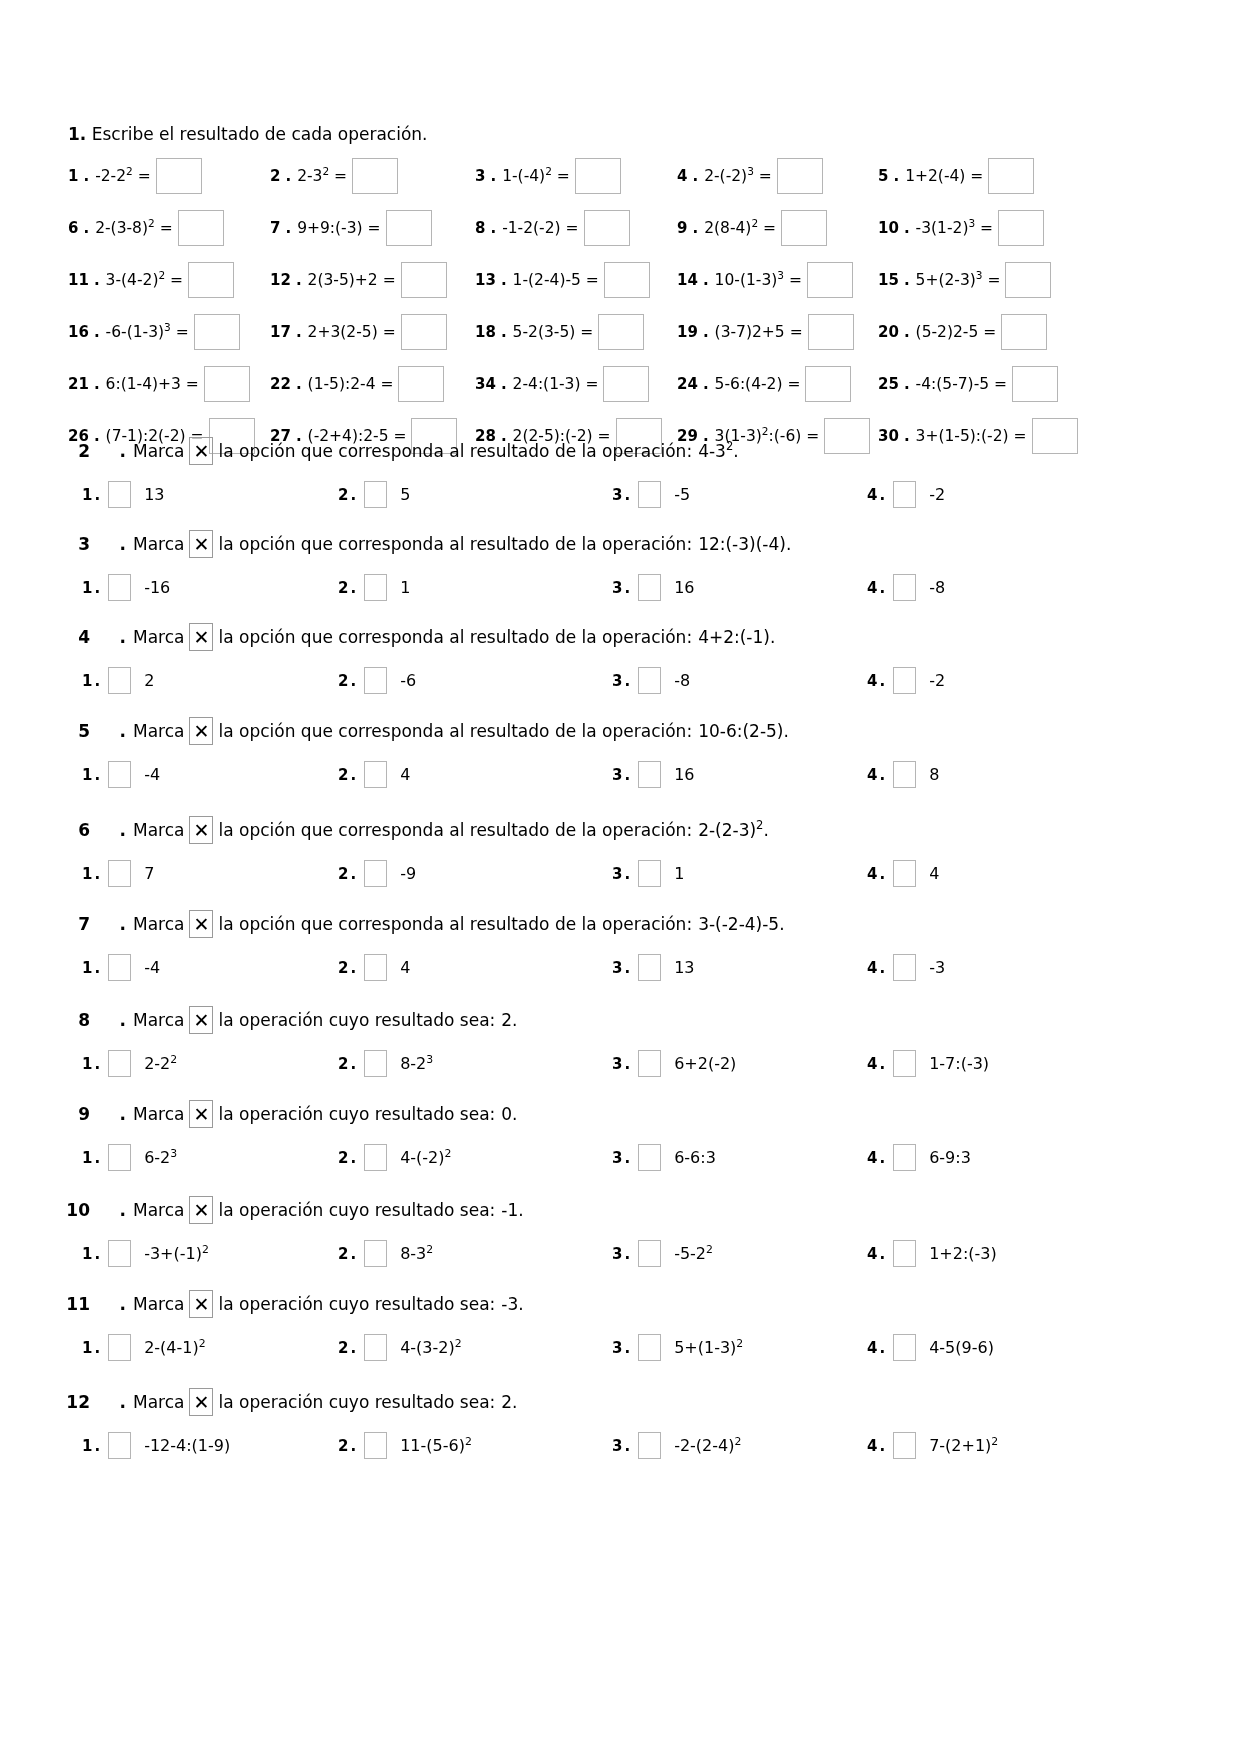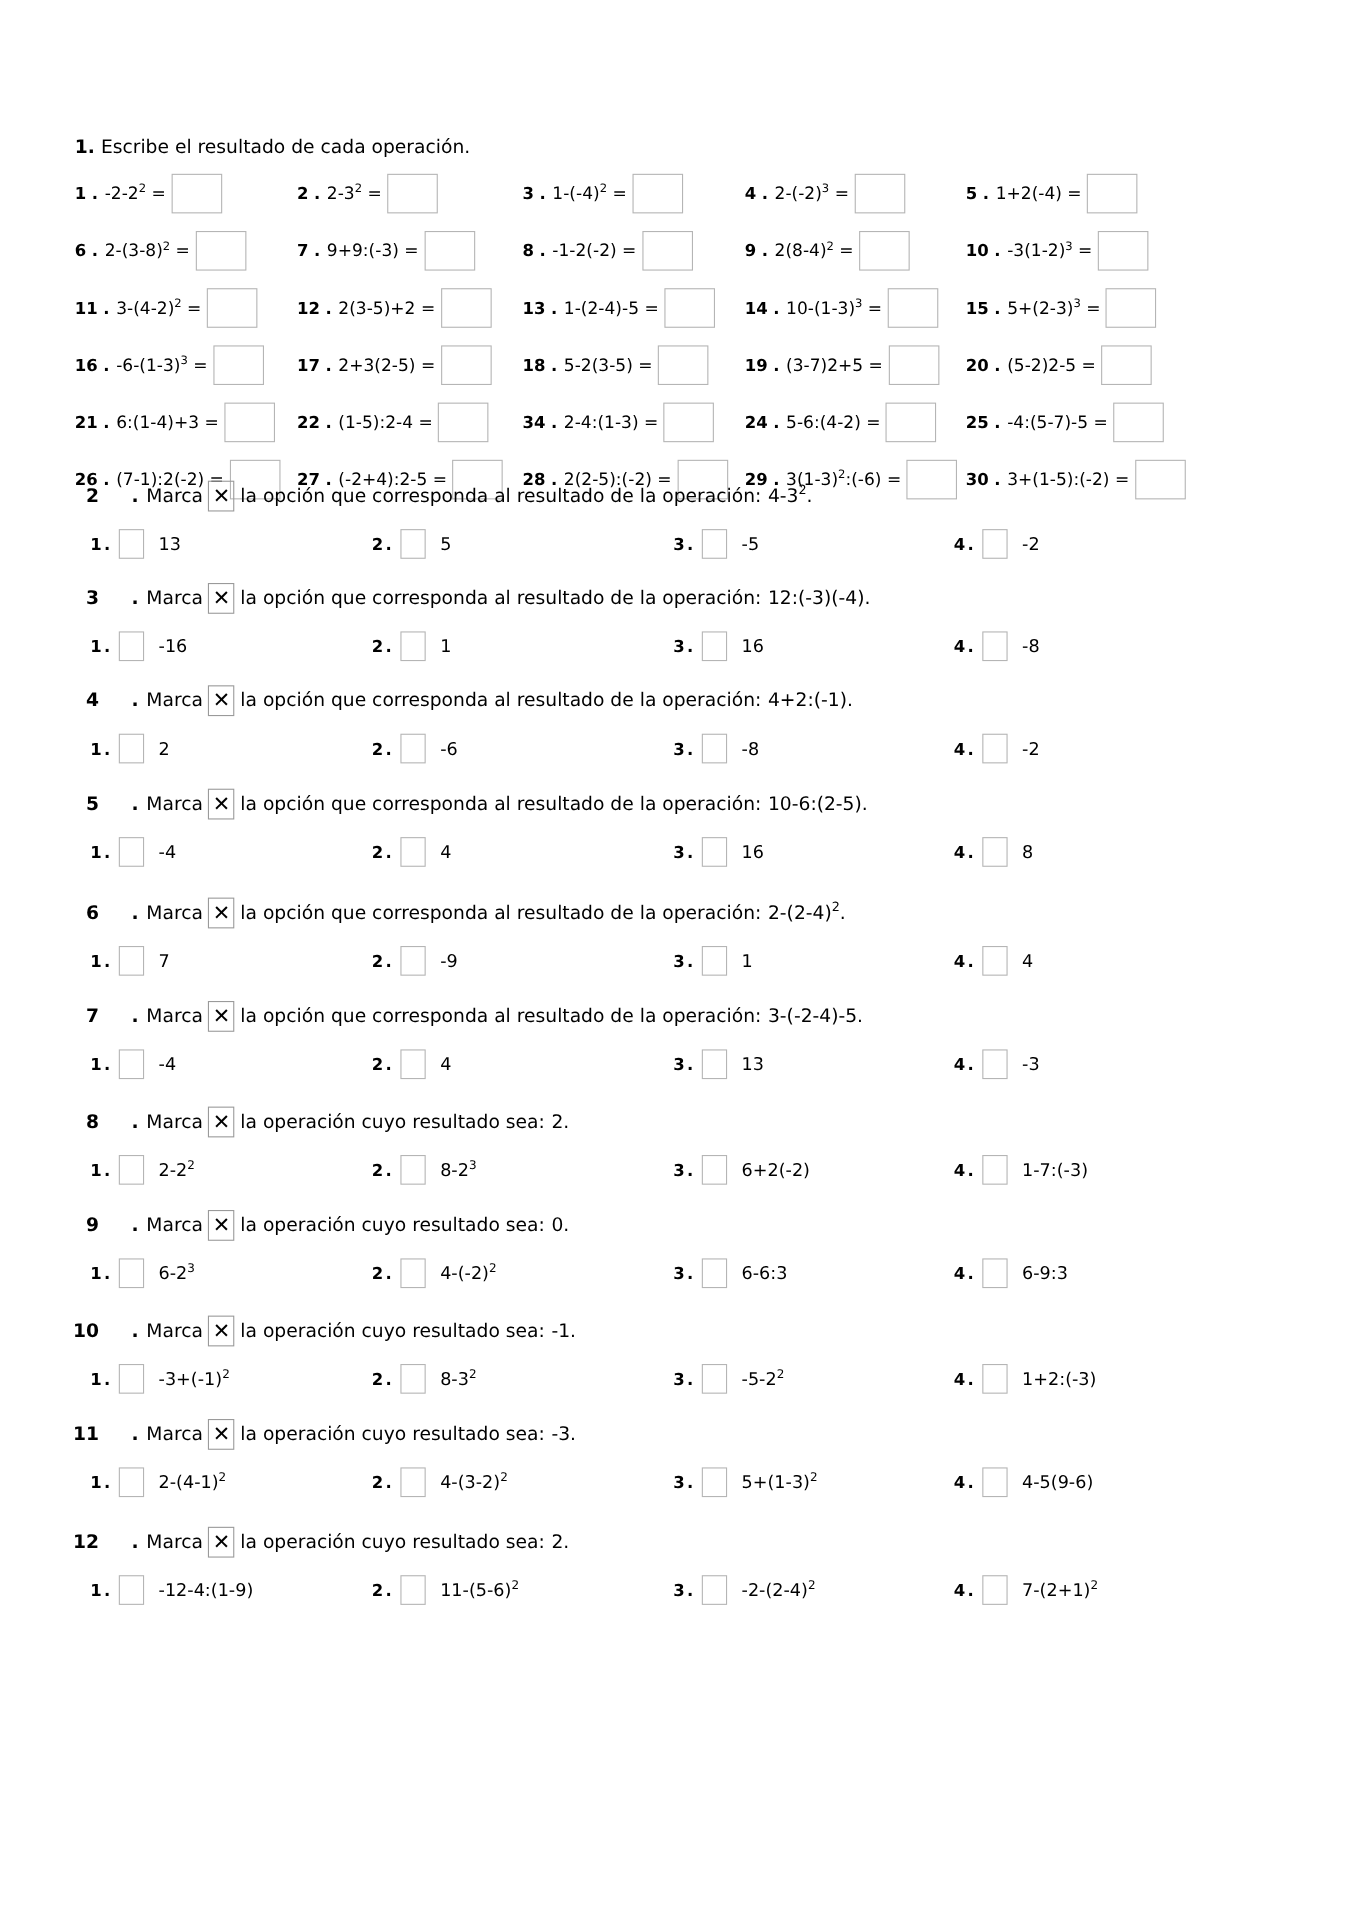--- a/index.html
+++ b/index.html
@@ -515,21 +515,21 @@
           </div>
         </div>
       </div>
       <div class="mc" style="top: 816px;">
         <div class="mc-head">
           <span class="qnum">6</span>
           <span class="qnum" style="margin-right: 7px;">.</span>
           <span class="marca-word">Marca</span>
           <span class="xbox">✕</span>
           <span class="mc-tail">la opción que corresponda al resultado de la operación:</span>
-          <span class="mc-tail op-target"><span>2-(2-4)</span><sup>2</sup><span>.</span></span>
+          <span class="mc-tail op-target"><span>2-(2-3)</span><sup>2</sup><span>.</span></span>
         </div>
         <div class="mc-opts">
           <div class="opt o1">
             <span class="onum">1</span>
             <span class="onum" style="margin-right: 8px; margin-left: -6px;">.</span>
             <span class="optbox"></span>
             <span class="olabel"><span>7</span></span>
           </div>
           <div class="opt o2">
             <span class="onum">2</span>

